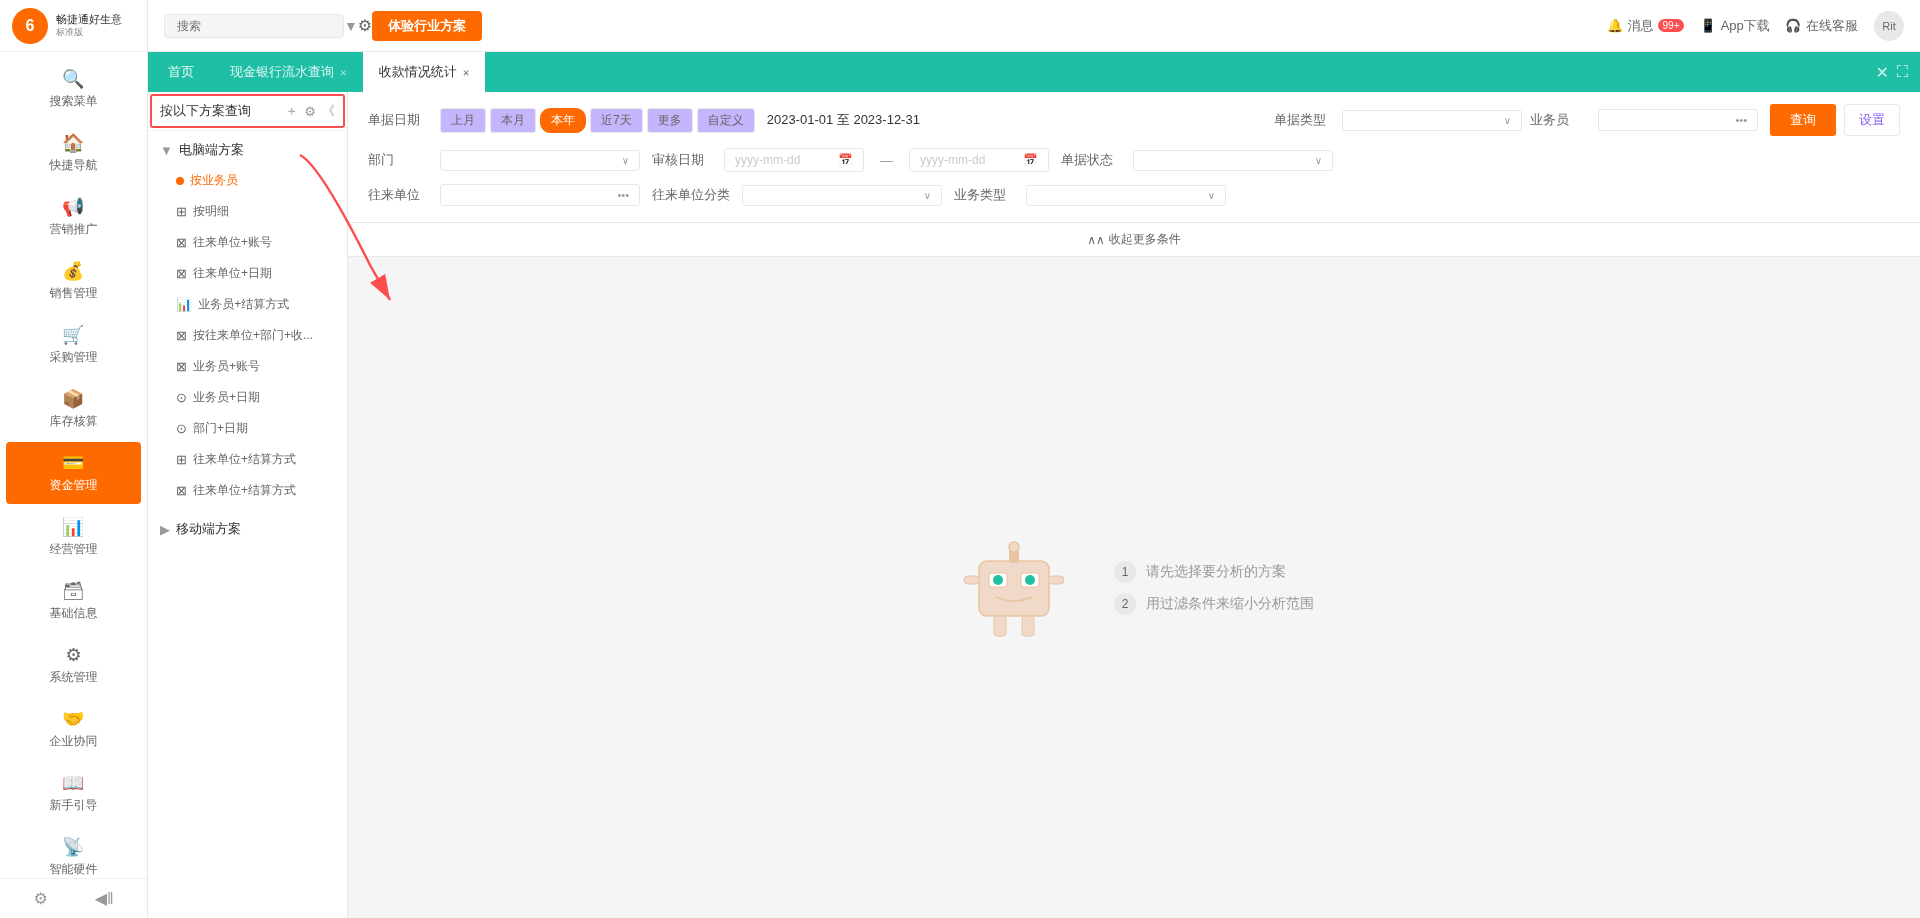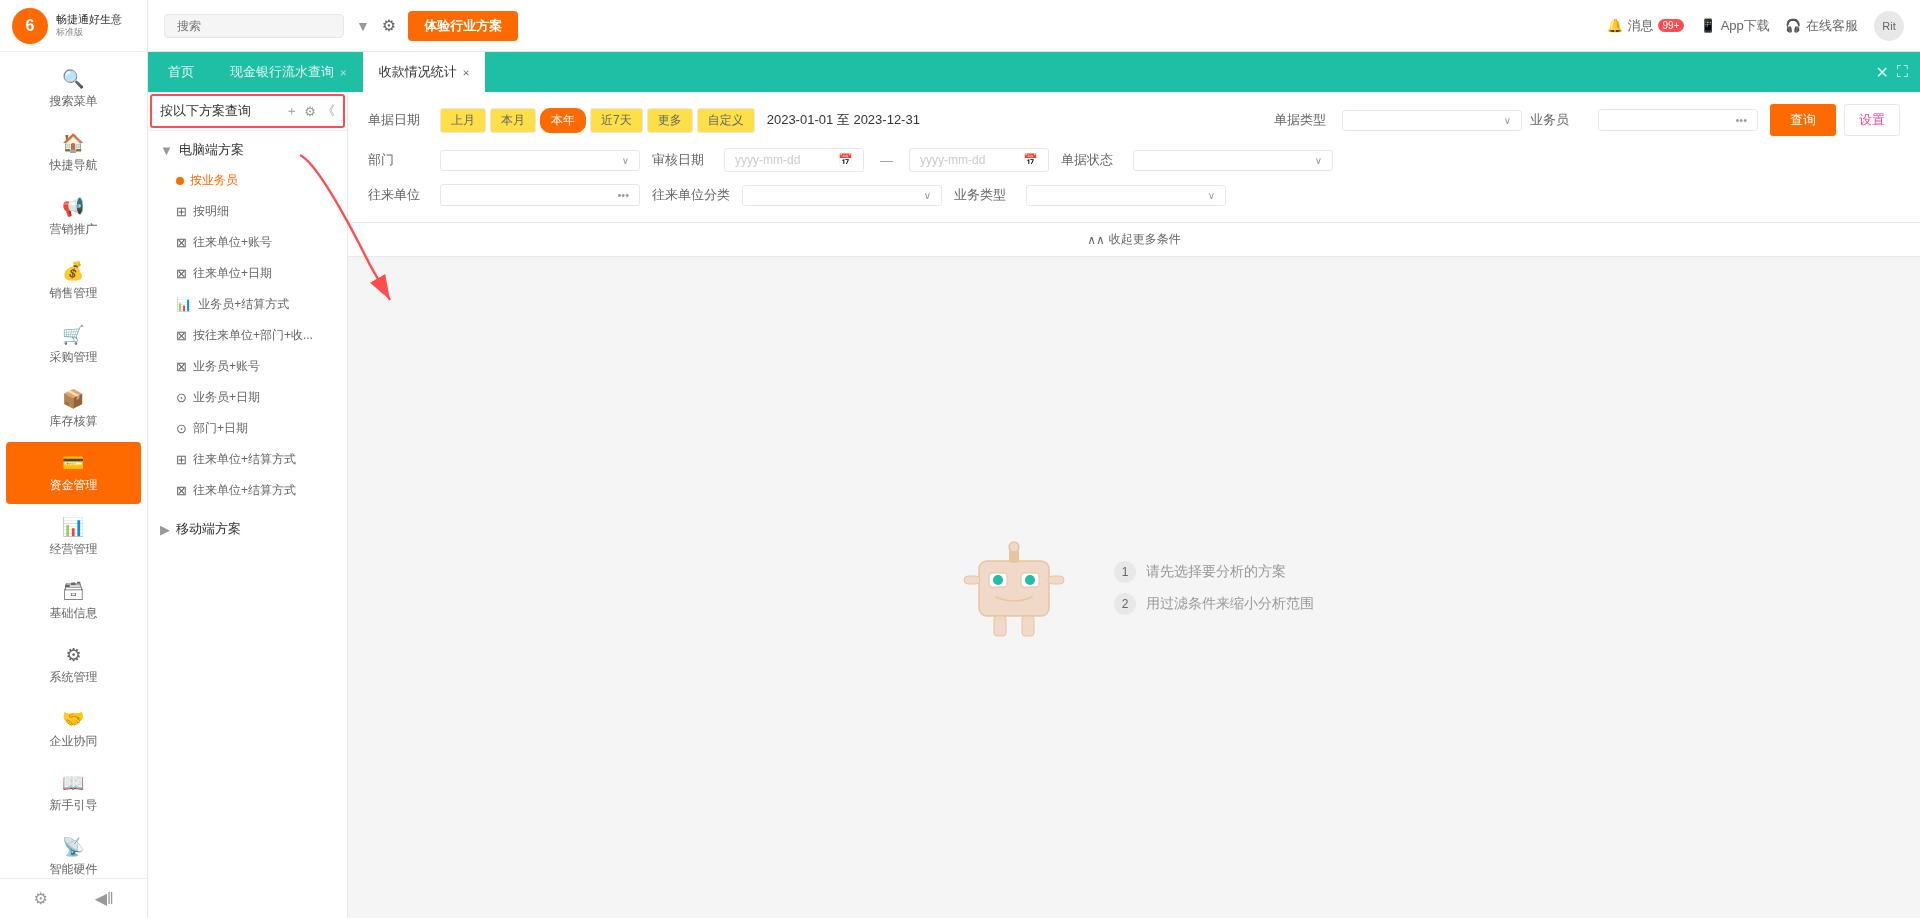--- a/index.html
+++ b/index.html
@@ -16,21 +16,21 @@
     .nav-item.active { background: #ff6a00; color: white; }
     .nav-item .nav-icon { font-size: 18px; margin-bottom: 3px; }
     .sidebar-bottom { padding: 10px; display: flex; justify-content: space-around; border-top: 1px solid #f0f0f0; }
     .sidebar-bottom-btn { color: #999; cursor: pointer; font-size: 16px; }
 
     
     .main { flex: 1; display: flex; flex-direction: column; overflow: hidden; }
 
     
     .top-header { height: 52px; background: #fff; display: flex; align-items: center; padding: 0 16px; border-bottom: 1px solid #e8e8e8; justify-content: space-between; flex-shrink: 0; }
-    .header-left { display: flex; align-items: center; gap: 12px; }
+    .header-left { display: flex; align-items: center; gap: 0; }
     .breadcrumb-input { background: #f5f5f5; border: 1px solid #e8e8e8; border-radius: 4px; padding: 4px 12px; font-size: 12px; color: #999; width: 180px; }
     .header-actions { display: flex; align-items: center; gap: 16px; }
     .header-btn { display: flex; align-items: center; gap: 4px; font-size: 13px; color: #666; cursor: pointer; }
     .notification-badge { background: #ff4d4f; color: white; border-radius: 10px; font-size: 10px; padding: 1px 5px; }
     .trial-btn { background: #ff6a00; color: white; border: none; border-radius: 4px; padding: 6px 16px; cursor: pointer; font-size: 13px; font-weight: bold; }
     .user-avatar { width: 30px; height: 30px; border-radius: 50%; background: #e8e8e8; display: flex; align-items: center; justify-content: center; font-size: 11px; color: #666; }
     .settings-icon { font-size: 16px; color: #666; cursor: pointer; }
 
     
     .tab-bar { height: 40px; background: #1ebfa5; display: flex; align-items: center; padding: 0 0 0 0; flex-shrink: 0; }
@@ -66,31 +66,31 @@
     .schema-item .item-icon { margin-right: 6px; font-size: 13px; }
     .schema-item .active-dot { width: 8px; height: 8px; background: #ff6a00; border-radius: 50%; margin-right: 6px; flex-shrink: 0; }
 
     
     .right-panel { flex: 1; display: flex; flex-direction: column; overflow: hidden; }
     .filter-area { background: #fff; padding: 12px 20px; border-bottom: 1px solid #e8e8e8; flex-shrink: 0; }
     .filter-row { display: flex; align-items: center; margin-bottom: 12px; gap: 12px; flex-wrap: wrap; }
     .filter-row:last-child { margin-bottom: 4px; }
     .filter-label { color: #666; font-size: 13px; white-space: nowrap; min-width: 60px; }
     .filter-date-group { display: flex; align-items: center; gap: 4px; }
-    .date-btn { padding: 3px 10px; border: 1px solid #e8e8e8; border-radius: 3px; cursor: pointer; font-size: 12px; color: #666; background: #fde047; }
+    .date-btn { padding: 3px 10px; border: 1px solid #e8e8e8; border-radius: 3px; cursor: pointer; font-size: 12px; color: #666; background: #c4b5fd; }
     .date-btn.active { background: #ff6a00; color: white; border-color: #ff6a00; border-radius: 10px; }
     .date-range { font-size: 13px; color: #333; margin-left: 8px; }
     .filter-select { display: flex; align-items: center; border: 1px solid #e8e8e8; border-radius: 3px; padding: 4px 10px; min-width: 200px; cursor: pointer; background: #fff; }
     .filter-select .select-text { flex: 1; color: #999; font-size: 12px; }
     .filter-select .select-arrow { color: #999; font-size: 10px; }
     .filter-input { border: 1px solid #e8e8e8; border-radius: 3px; padding: 4px 10px; min-width: 200px; color: #999; font-size: 12px; background: #fff; display: flex; align-items: center; }
     .filter-dash { color: #999; padding: 0 4px; }
     .filter-calendar { color: #999; cursor: pointer; }
     .btn-query { background: #ff6a00; color: white; border: none; border-radius: 3px; padding: 6px 20px; cursor: pointer; font-size: 13px; }
-    .btn-settings { background: #fff; color: #ec4899; border: 1px solid #e8e8e8; border-radius: 3px; padding: 6px 14px; cursor: pointer; font-size: 13px; }
+    .btn-settings { background: #fff; color: #8b5cf6; border: 1px solid #e8e8e8; border-radius: 3px; padding: 6px 14px; cursor: pointer; font-size: 13px; }
     .collapse-bar { display: flex; align-items: center; justify-content: center; padding: 8px; cursor: pointer; color: #666; font-size: 12px; gap: 4px; background: #fff; border-bottom: 1px solid #e8e8e8; }
 
     
     .data-area { flex: 1; background: #f5f5f5; display: flex; flex-direction: column; align-items: center; justify-content: center; overflow: hidden; }
     .empty-steps { display: flex; flex-direction: column; gap: 10px; }
     .empty-step { display: flex; align-items: center; gap: 10px; color: #999; font-size: 14px; }
     .step-num { width: 22px; height: 22px; border-radius: 50%; background: #e8e8e8; display: flex; align-items: center; justify-content: center; font-size: 12px; color: #666; flex-shrink: 0; }
 
     .left-panel-wrapper { position: relative; }
   </style>

